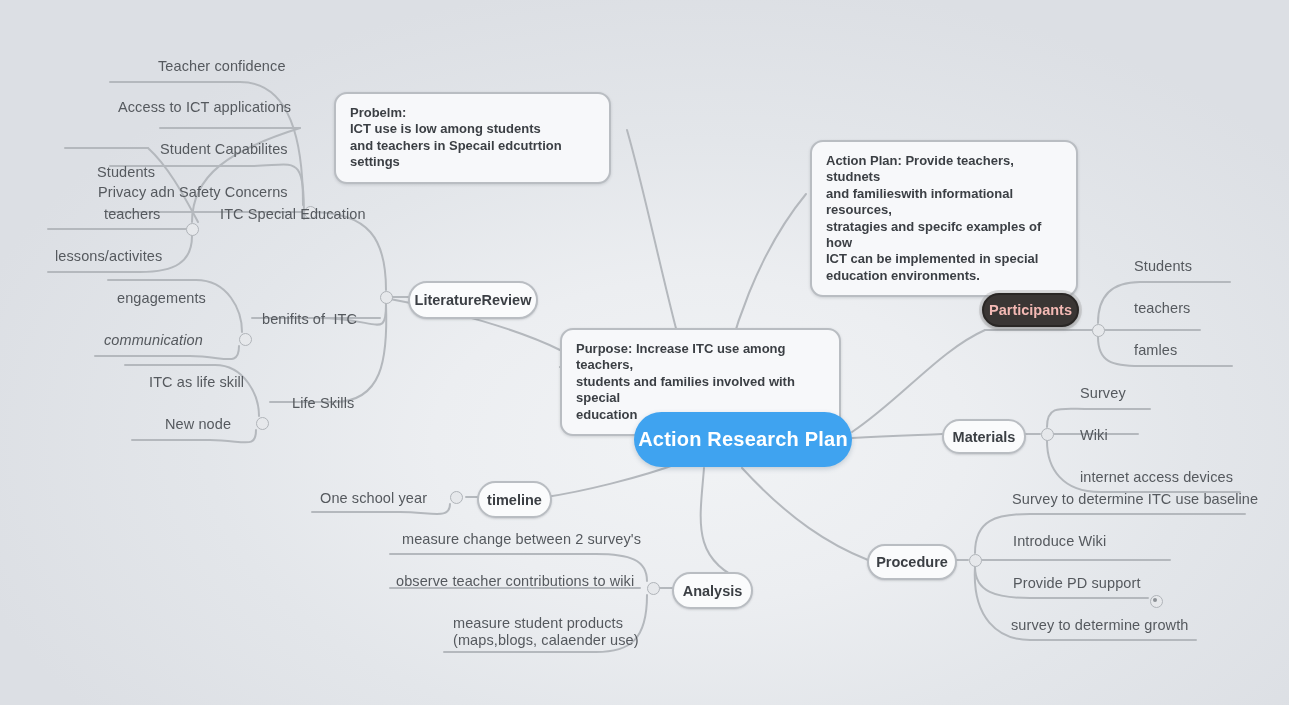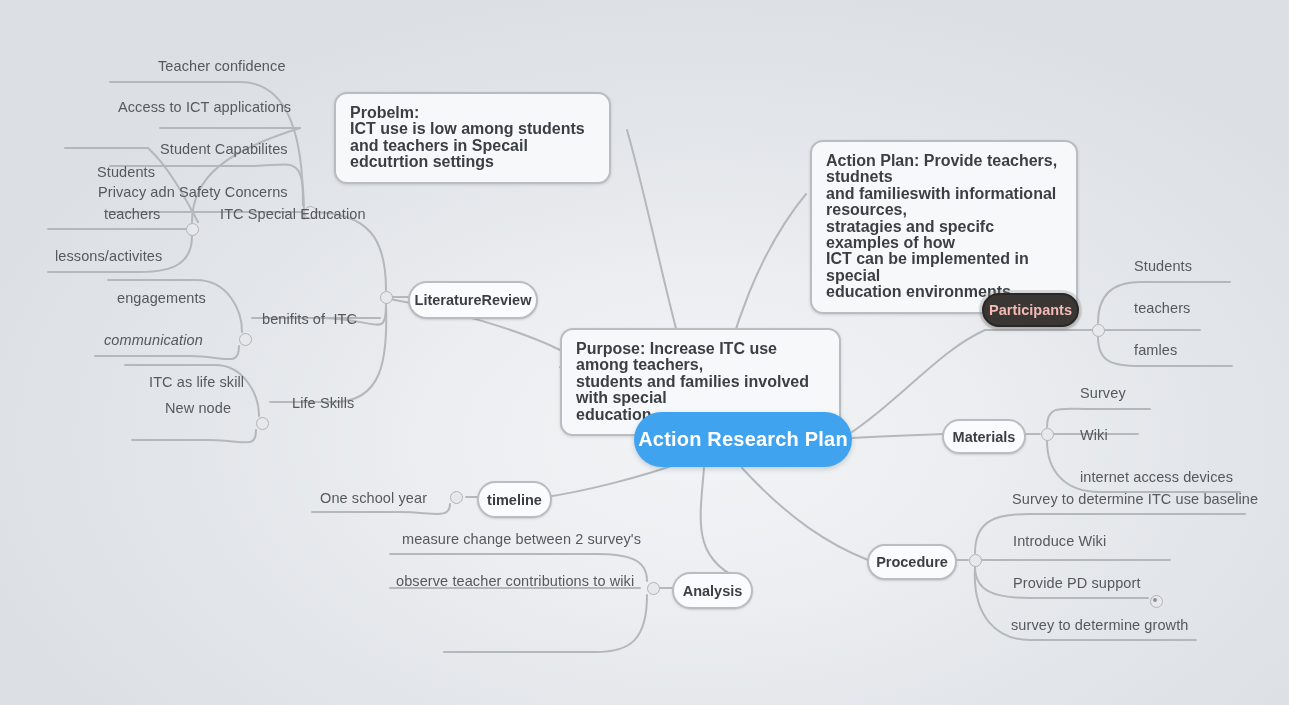--- a/index.html
+++ b/index.html
@@ -56,21 +56,21 @@
   }
 
   
   .note{
     position:absolute;
     background:#f7f8fa;
     border:2.4px solid #b9bdc2;
     border-radius:13px;
     color:#3b3f44;
     font-weight:bold;
-    font-size:16px;
+    font-size:13px;
     line-height:16.4px;
     padding:11px 14px;
     box-sizing:border-box;
     box-shadow:0 1px 3px rgba(80,86,94,.20);
     white-space:pre-line;
   }
 
   
   .dot{
     position:absolute;width:13px;height:13px;border-radius:50%;
@@ -231,21 +231,21 @@
   <div class="leaf" style="left:117px;top:290px;">engagements</div>
 
   <div class="leaf" style="left:262px;top:311px;">benifits of  ITC</div>
 
   <div class="leaf" style="left:104px;top:332px;font-style:italic;">communication</div>
 
   <div class="leaf" style="left:141px;top:374px;margin-left:8px;">ITC as life skill</div>
 
   <div class="leaf" style="left:292px;top:395px;">Life Skills</div>
 
-  <div class="leaf" style="left:165px;top:400px;">New node</div>
+  <div class="leaf" style="left:165px;top:416px;">New node</div>
 
   <div class="leaf" style="left:1134px;top:258px;">Students</div>
 
   <div class="leaf" style="left:1134px;top:300px;">teachers</div>
 
   <div class="leaf" style="left:1134px;top:342px;">famles</div>
 
   <div class="leaf" style="left:1080px;top:385px;">Survey</div>
 
   <div class="leaf" style="left:1080px;top:427px;">Wiki</div>
@@ -259,14 +259,16 @@
   <div class="leaf" style="left:1013px;top:575px;">Provide PD support</div>
 
   <div class="leaf" style="left:1011px;top:617px;">survey to determine growth</div>
 
   <div class="leaf" style="left:320px;top:490px;">One school year</div>
 
   <div class="leaf" style="left:402px;top:531px;">measure change between 2 survey's</div>
 
   <div class="leaf" style="left:396px;top:573px;">observe teacher contributions to wiki</div>
 
+  <div class="leaf" style="left:453px;top:615px;">measure student products
+(maps,blogs, calaender use)</div>
 
 </div>
 
 </body></html>

